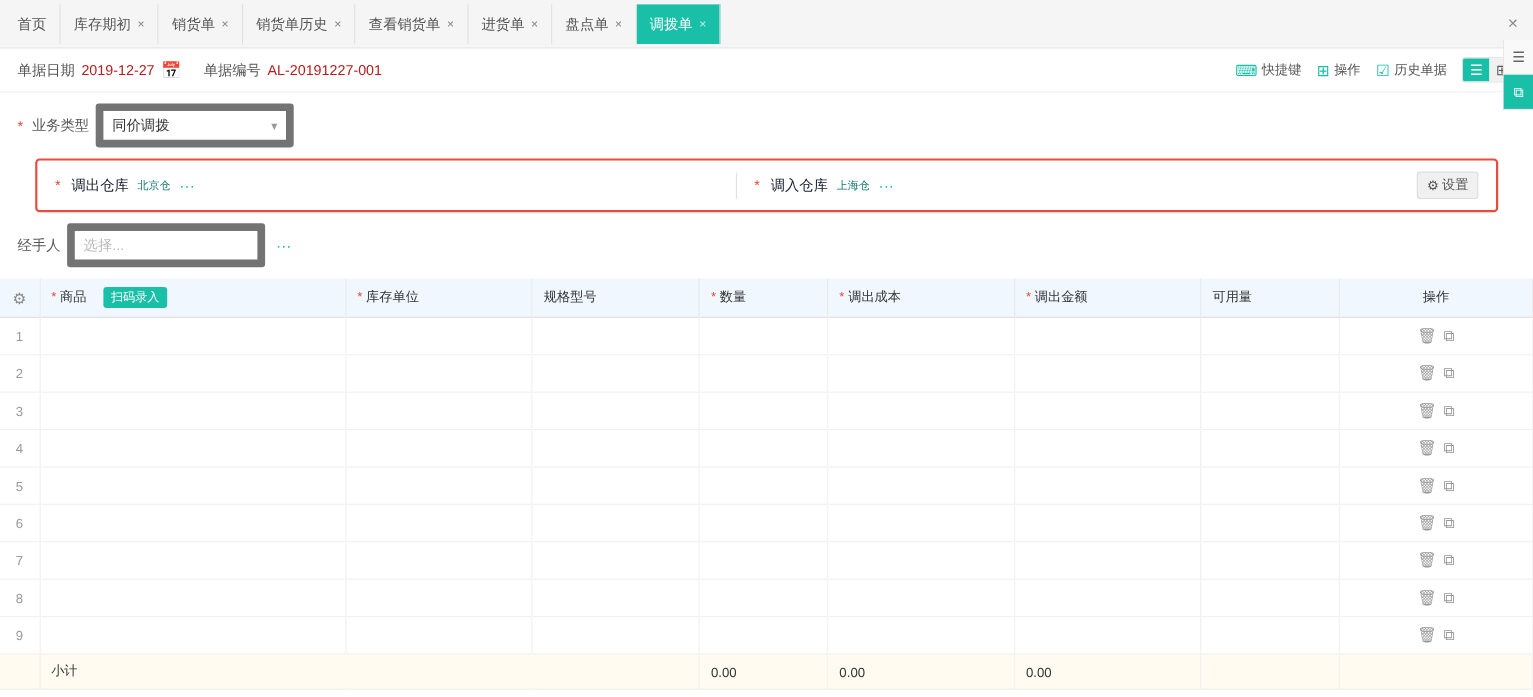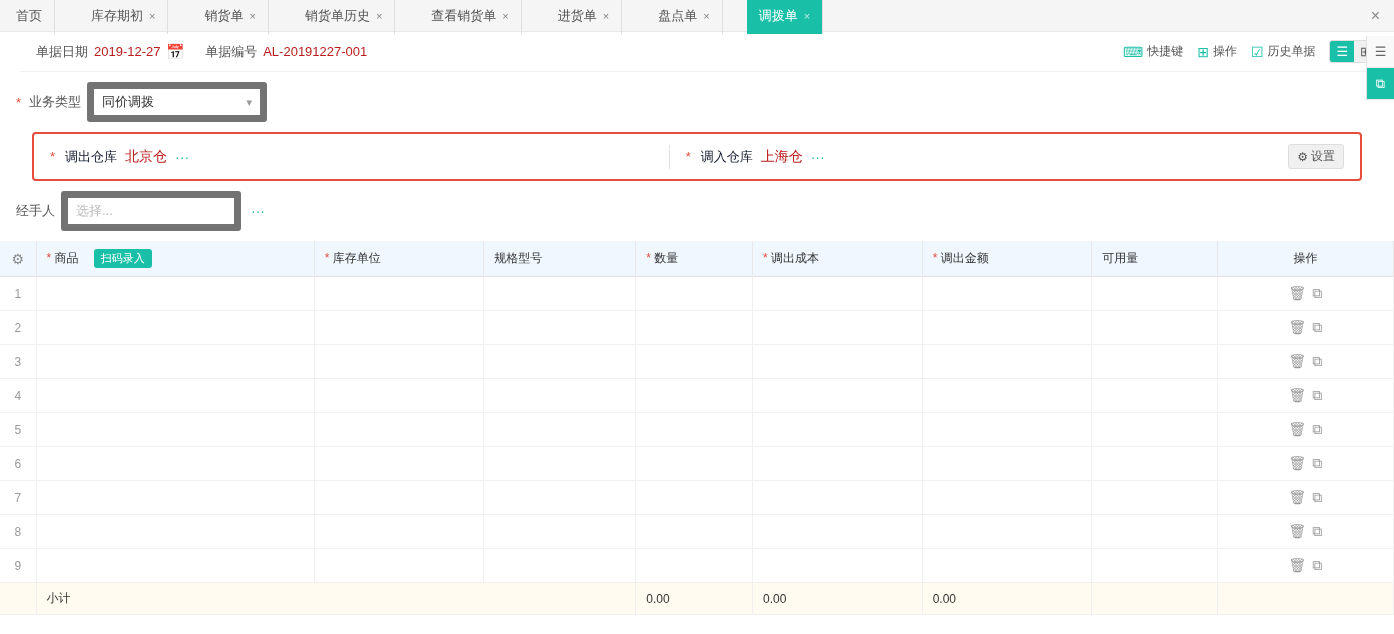--- a/index.html
+++ b/index.html
@@ -4,23 +4,22 @@
   <style>
     * { box-sizing: border-box; margin: 0; padding: 0; }
     body { font-family: 'Microsoft YaHei', Arial, sans-serif; font-size: 13px; background: #fff; color: #333; overflow: hidden; }
 
     
     .tab-bar {
       display: flex;
       align-items: center;
       border-bottom: 1px solid #e8e8e8;
       background: #f5f5f5;
-      height: 32px;
+      height: 44px;
       padding: 0 4px;
-      gap: 24px;
     }
     .tab-item {
       display: flex;
       align-items: center;
       padding: 0 12px;
       height: 36px;
       cursor: pointer;
       font-size: 13px;
       color: #555;
       border-right: 1px solid #e0e0e0;
@@ -49,21 +48,20 @@
       color: #888;
     }
 
     
     .toolbar {
       display: flex;
       align-items: center;
       padding: 8px 16px;
       border-bottom: 1px solid #f0f0f0;
       gap: 20px;
-      margin-left: 20px;
     }
     .toolbar-group {
       display: flex;
       align-items: center;
       gap: 6px;
     }
     .toolbar-label { color: #555; font-size: 13px; }
     .toolbar-value { color: #b91c1c; font-size: 13px; }
     .toolbar-icon-btn {
       color: #1abfa7;
@@ -161,21 +159,21 @@
       gap: 8px;
       flex: 1;
     }
     .warehouse-divider {
       width: 1px;
       background: #e0e0e0;
       height: 24px;
       margin: 0 16px;
     }
     .warehouse-label { color: #0f172a; }
-    .warehouse-value { color: #b91c1c; font-weight: 500; font-size: 14px; }
+    .warehouse-value { color: #0f766e; font-weight: 500; font-size: 10px; }
     .warehouse-more { color: #1abfa7; font-size: 14px; cursor: pointer; }
 
     
     .table-container {
       flex: 1;
       overflow: auto;
       margin: 0;
     }
     table {
       width: 100%;

